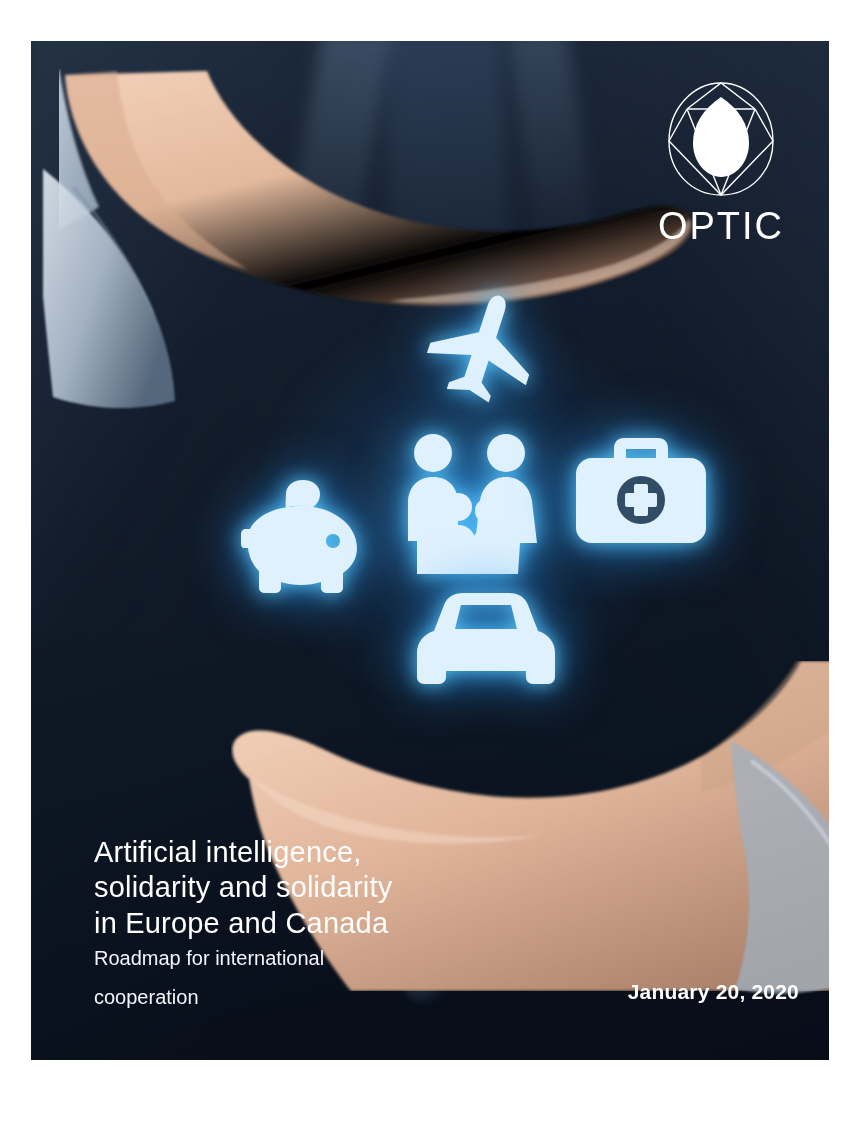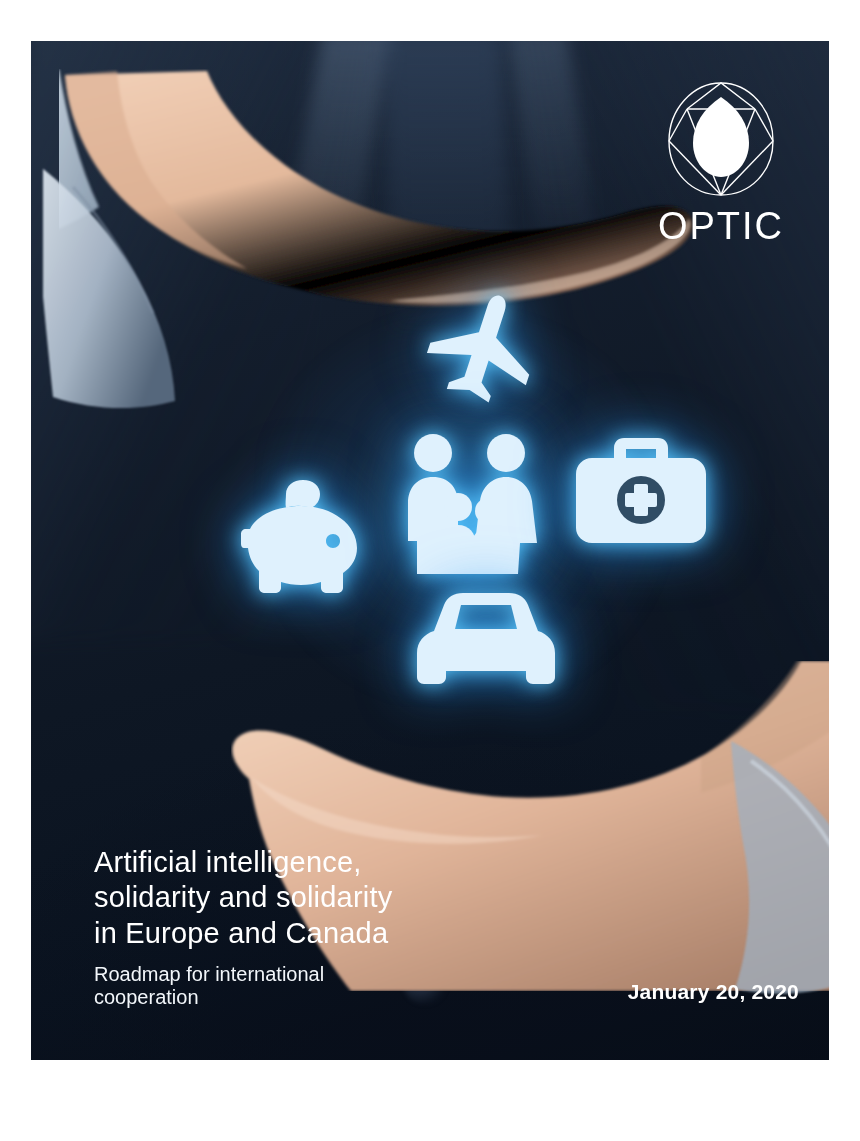--- a/index.html
+++ b/index.html
@@ -163,21 +163,21 @@
     color: #ffffff;
   }
   .title-line {
     font-size: 29px;
     line-height: 1.22;
     font-weight: 400;
     letter-spacing: 0.2px;
     white-space: nowrap;
   }
   .subtitle {
-    margin-top: 12px;
+    margin-top: 6px;
     font-size: 20px;
     line-height: 1.12;
     font-weight: 400;
     color: #f2f6fa;
   }
   .date {
     position: absolute;
     right: 30px;
     bottom: 56px;
     font-size: 21px;
@@ -335,18 +335,18 @@
         <path d="M60 18 C78 30 88 46 88 64 C88 84 74 98 60 98 C46 98 32 84 32 64 C32 46 42 30 60 18 Z" fill="#ffffff"></path>
       </svg>
       <div class="logo-text">OPTIC</div>
     </div>
 
     <div class="title-block">
       <div class="title-line">Artificial intelligence,</div>
       <div class="title-line">solidarity and solidarity</div>
       <div class="title-line">in Europe and Canada</div>
       <div class="subtitle">Roadmap for international</div>
-      <div class="subtitle" style="margin-top:0">cooperation</div>
+      <div class="subtitle" style="margin-top:16px">cooperation</div>
     </div>
 
     <div class="date">January 20, 2020</div>
   </div>
 </div>
 
 </body></html>

